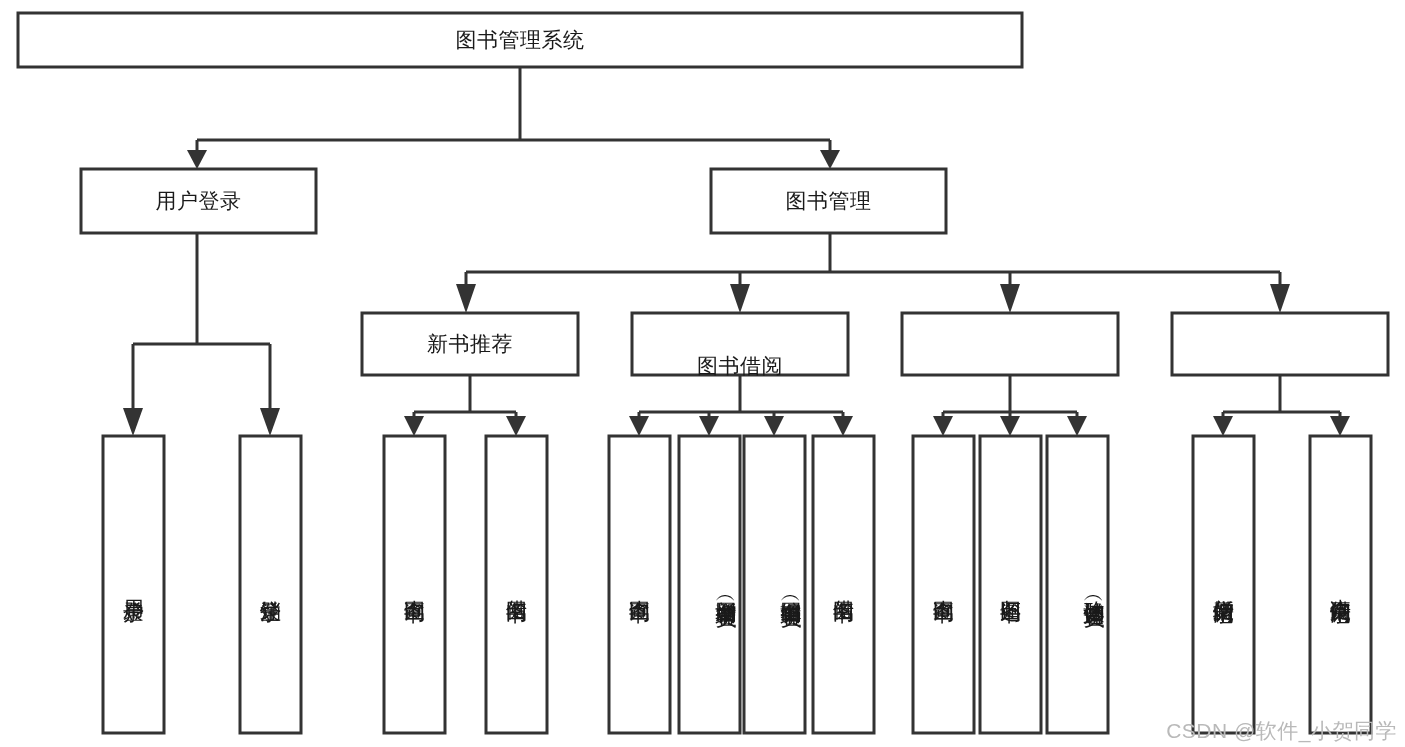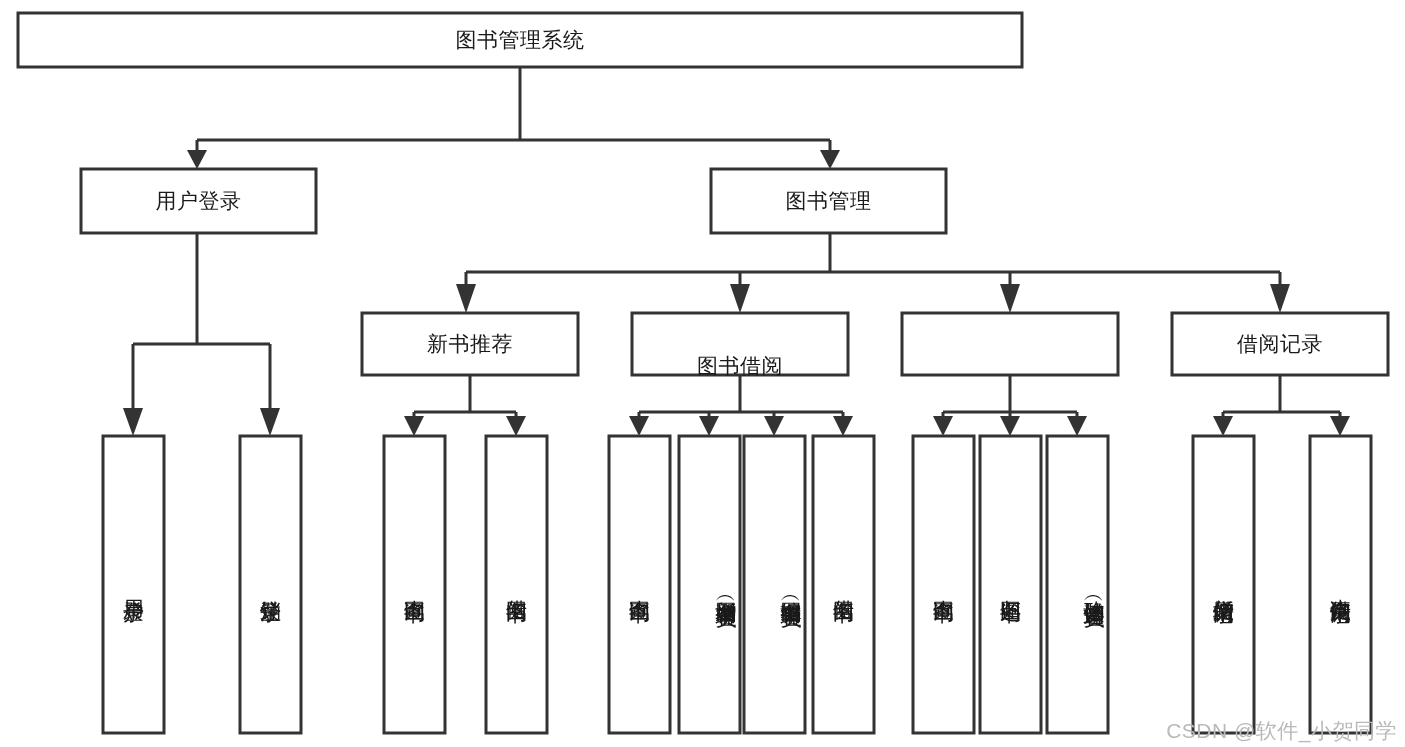--- a/index.html
+++ b/index.html
@@ -195,21 +195,20 @@
     <rect class="leaf-box" x="1310" y="436" width="61" height="297"></rect>
   </svg>
 
   <div class="node-label" style="left:18px; top:13px; width:1004px; height:54px;">图书管理系统</div>
 
   <div class="node-label" style="left:81px; top:169px; width:235px; height:64px;">用户登录</div>
   <div class="node-label" style="left:362px; top:313px; width:216px; height:62px;">新书推荐</div>
 
   <div class="node-label" style="left:711px; top:169px; width:235px; height:64px;">图书管理</div>
   <div class="node-label" style="left:632px; top:320px; width:216px; height:52px;margin-top:20px;">图书借阅</div>
-  <div class="node-label" style="left:1172px; top:313px; width:216px; height:62px;">借阅记录</div>
 
   <div class="leaf-label" style="left:103px; top:436px; width:61px; height:297px;">用户登录</div>
   <div class="leaf-label" style="left:240px; top:436px; width:61px; height:297px;">注销登录</div>
 
   <div class="leaf-label" style="left:384px; top:436px; width:61px; height:297px;">查询图书</div>
   <div class="leaf-label" style="left:486px; top:436px; width:61px; height:297px;">借阅图书</div>
 
   <div class="leaf-label" style="left:609px; top:436px; width:61px; height:297px;">查询图书</div>
   <div class="leaf-label" style="left:679px; top:436px; width:61px; height:297px; align-items:flex-start; padding-top:8px; box-sizing:border-box;">新增图书（管理员）</div>
   <div class="leaf-label" style="left:744px; top:436px; width:61px; height:297px; align-items:flex-start; padding-top:8px; box-sizing:border-box;">编辑图书（管理员）</div>

